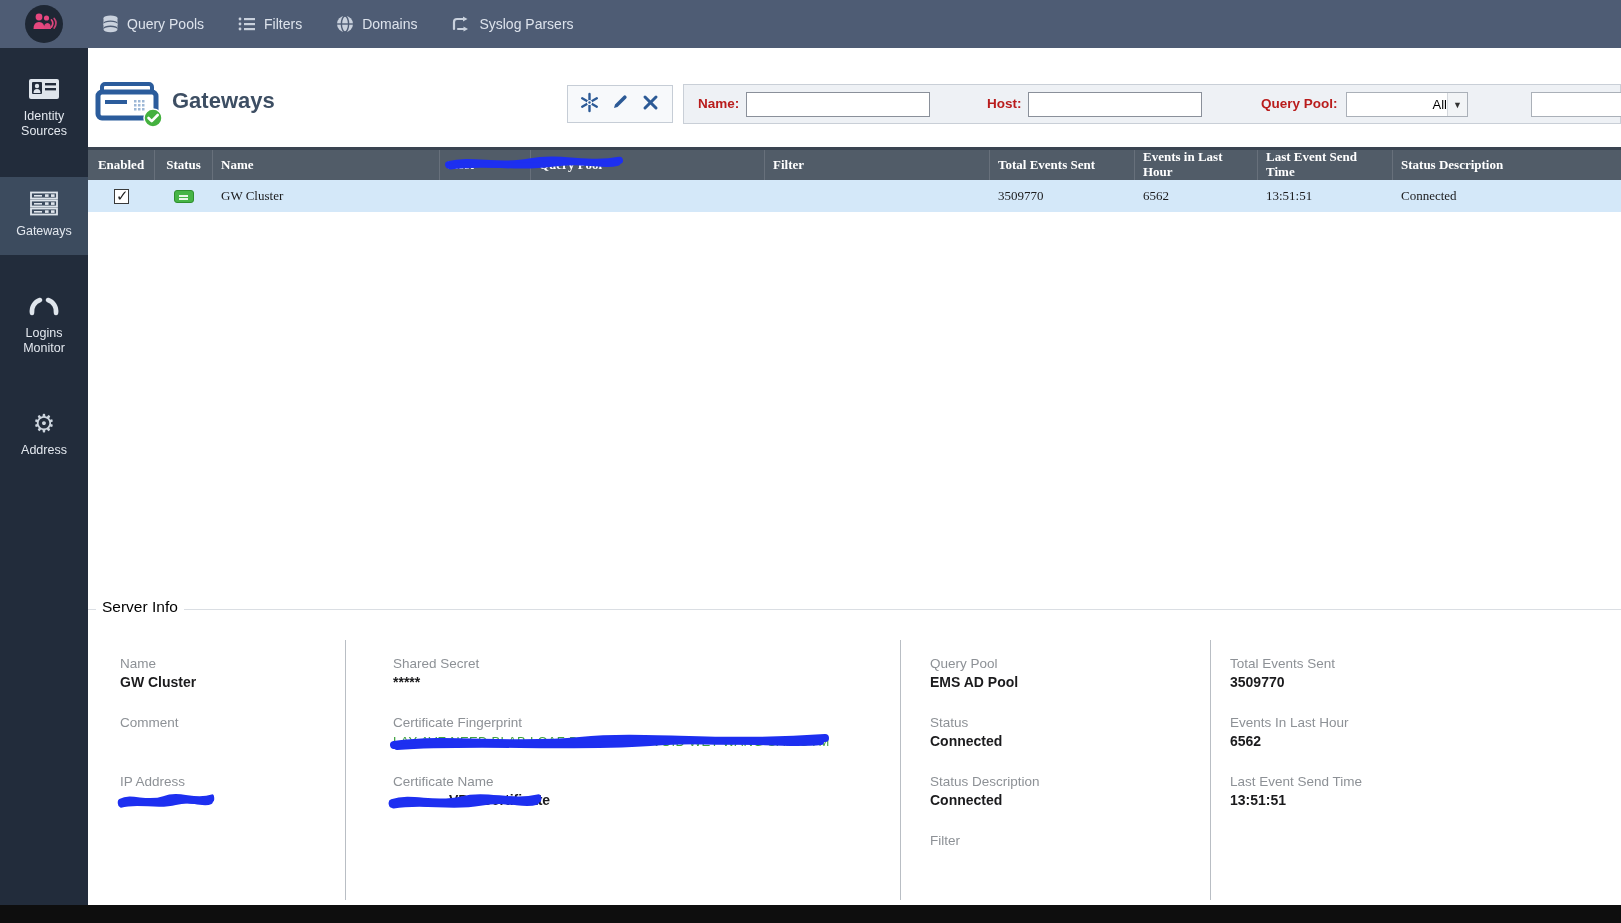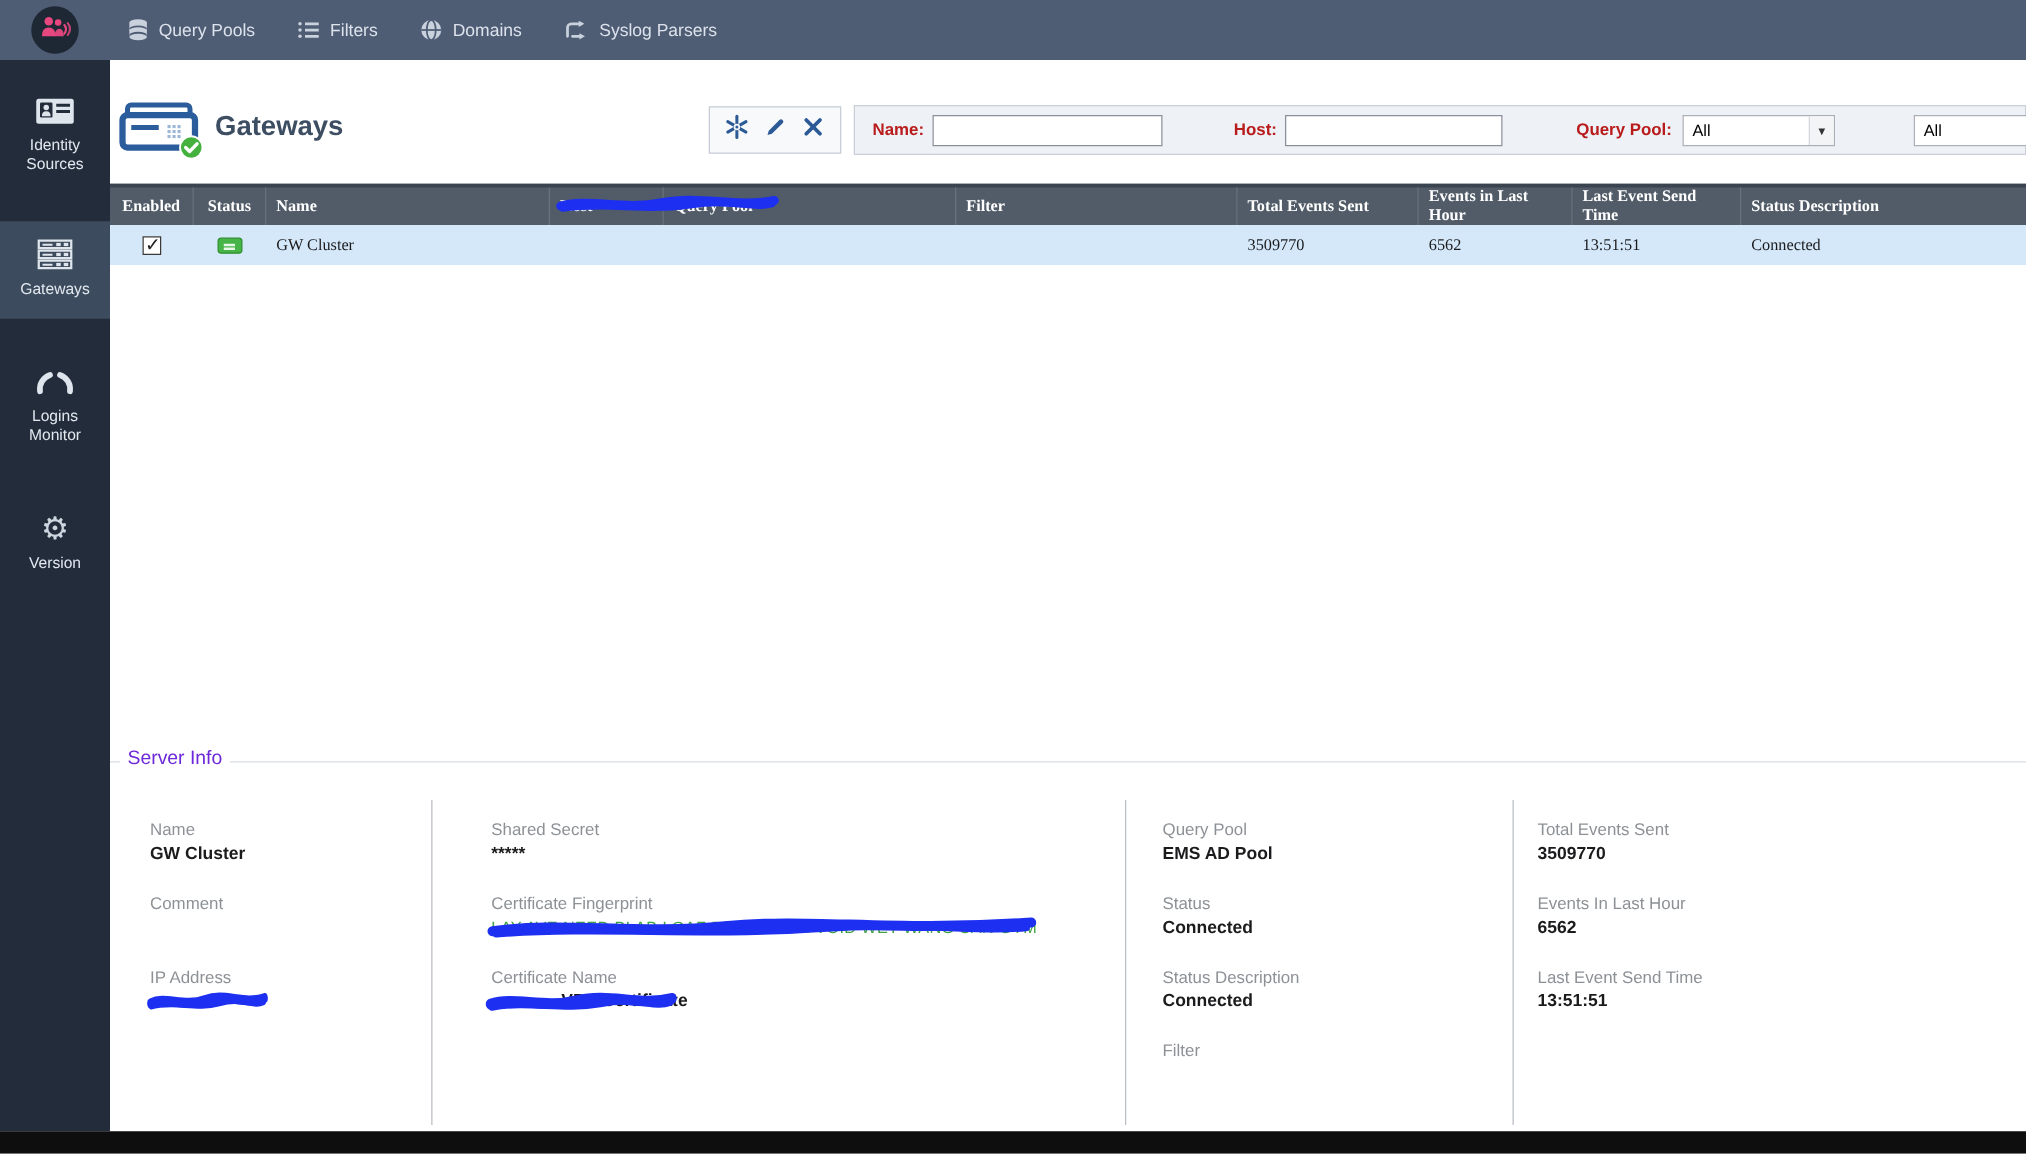--- a/index.html
+++ b/index.html
@@ -28,41 +28,41 @@
   
   .page-head { position:absolute; left:0; top:0; width:1533px; height:87px; background:#fff; }
   .gw-icon { position:absolute; left:8px; top:34px; }
   .page-title { position:absolute; left:84px; top:40px; font-size:22px; font-weight:bold; color:#3d4e63; }
   .toolbar { position:absolute; left:479px; top:37px; width:106px; height:38px; background:#f7f9fb; border:1px solid #c6cdd6; display:flex; align-items:center; justify-content:space-around; padding:0 6px; }
   .tool-btn { width:26px; height:28px; display:flex; align-items:center; justify-content:center; cursor:pointer; }
 
   .filterbar { position:absolute; left:595px; top:36px; width:938px; height:40px; background:#eef1f5; border:1px solid #c9cfd7; }
   .fb-label { position:absolute; top:11px; font-size:13.5px; font-weight:bold; color:#b91c1c; }
   .fb-input { position:absolute; top:7px; height:25px; border:1px solid #8a909a; background:#fff; font-size:13px; padding:0 5px; font-family:"Liberation Sans",sans-serif; }
-  .fb-select { position:absolute; top:7px; height:25px; background:#fff; border:1px solid #aab0b8; font-size:13px; display:flex; align-items:center; justify-content:space-between; padding-left:7px; cursor:pointer; }
+  .fb-select { position:absolute; top:7px; height:25px; background:#fff; border:1px solid #aab0b8; font-size:13px; display:flex; align-items:center; justify-content:flex-end; padding-left:7px; cursor:pointer; }
   .fb-select .arr { width:20px; height:23px; display:flex; align-items:center; justify-content:center; font-size:9px; color:#333; background:#f2f4f6; border-left:1px solid #d4d8dd; }
 
   
   .grid { position:absolute; left:0; top:99px; width:1599px;font-family:Liberation Serif, serif; }
   .grid-head { display:flex; height:33px; background:#515c68; border-top:3px solid #3a4451; }
   .gh-cell { color:#fff; font-size:13px; font-weight:bold; display:flex; align-items:center; padding:0 8px; border-right:1px solid #67707b; line-height:1.15; }
   .grid-row { display:flex; height:32px; background:#d4e8f9; }
   .gr-cell { font-size:13px; color:#1b1b1d; display:flex; align-items:center; padding:0 8px; position:relative; }
   .c0{width:67px;} .c1{width:58px;} .c2{width:227px;} .c3{width:91px;} .c4{width:234px;}
   .c5{width:225px;} .c6{width:145px;} .c7{width:123px;} .c8{width:135px;} .c9{width:228px; border-right:none;}
   .c0,.c1 { justify-content:center; }
   .checkbox { width:15px; height:15px; background:#fff; border:1px solid #3a3a3a; position:relative; cursor:pointer; }
   .checkbox.checked::after { content:"✓"; position:absolute; left:1px; top:-3px; font-size:15px; color:#222; }
   .status-chip { width:20px; height:13px; background:#46b446; border:1px solid #2e8f2e; border-radius:3px; position:relative; }
   .status-chip::after { content:""; position:absolute; left:4px; top:4px; width:9px; height:2px; background:#e8f7e8; box-shadow:0 3px 0 #e8f7e8; }
   .row-scribble { position:absolute; left:357px; top:8px; width:178px; height:16px; }
 
   
   .server-info { position:absolute; left:0; top:548px; width:1533px; height:309px; }
-  .si-legend { position:absolute; left:8px; top:2px; font-size:15.5px; color:#6d28d9; background:#fff; padding:0 6px; z-index:2; }
+  .si-legend { position:absolute; left:8px; top:2px; font-size:15.5px; color:#000000; background:#fff; padding:0 6px; z-index:2; }
   .si-topline { position:absolute; left:0; top:13px; width:1533px; height:1px; background:#dadee3; }
   .si-divider { position:absolute; top:44px; width:1px; height:260px; background:#b9bec4; }
   .si-col { position:absolute; top:60px; }
   .si-field { height:59px; }
   .si-label { font-size:13.5px; color:#8d9196; margin-bottom:3px; }
   .si-value { font-size:14px; font-weight:bold; color:#1b1b1d; position:relative; white-space:nowrap; }
   .fp-text { color:#3fa23f; font-weight:normal; font-size:13px; letter-spacing:0.3px; }
   .scribble-abs { position:absolute; }
 
   .blackbar { position:absolute; left:0; top:905px; width:1621px; height:18px; background:#0e0e0e; }
@@ -189,21 +189,21 @@
           <path d="M20,4 a12,12 0 0 1 8,13" fill="none" stroke="#dfe5ec" stroke-width="4.6" stroke-linecap="round"></path>
         </svg>
       </span>
       <span>Logins Monitor</span>
     </div>
     <div class="side-gap3"></div>
     <div class="side-item">
       <span class="sicon">
           <span class="gear-glyph">⚙</span>
         </span>
-      <span>Version</span>
+      <span>Address</span>
     </div>
   </div>
 
   <div class="content">
 
     <div class="page-head">
       <div class="gw-icon">
         <svg width="68" height="46" viewBox="0 0 68 46">
           <rect x="6" y="2" width="50" height="10" rx="3" fill="none" stroke="#2b5c9c" stroke-width="4"></rect>
           <rect x="2" y="10" width="58" height="26" rx="4" fill="#fff" stroke="#2b5c9c" stroke-width="5"></rect>

